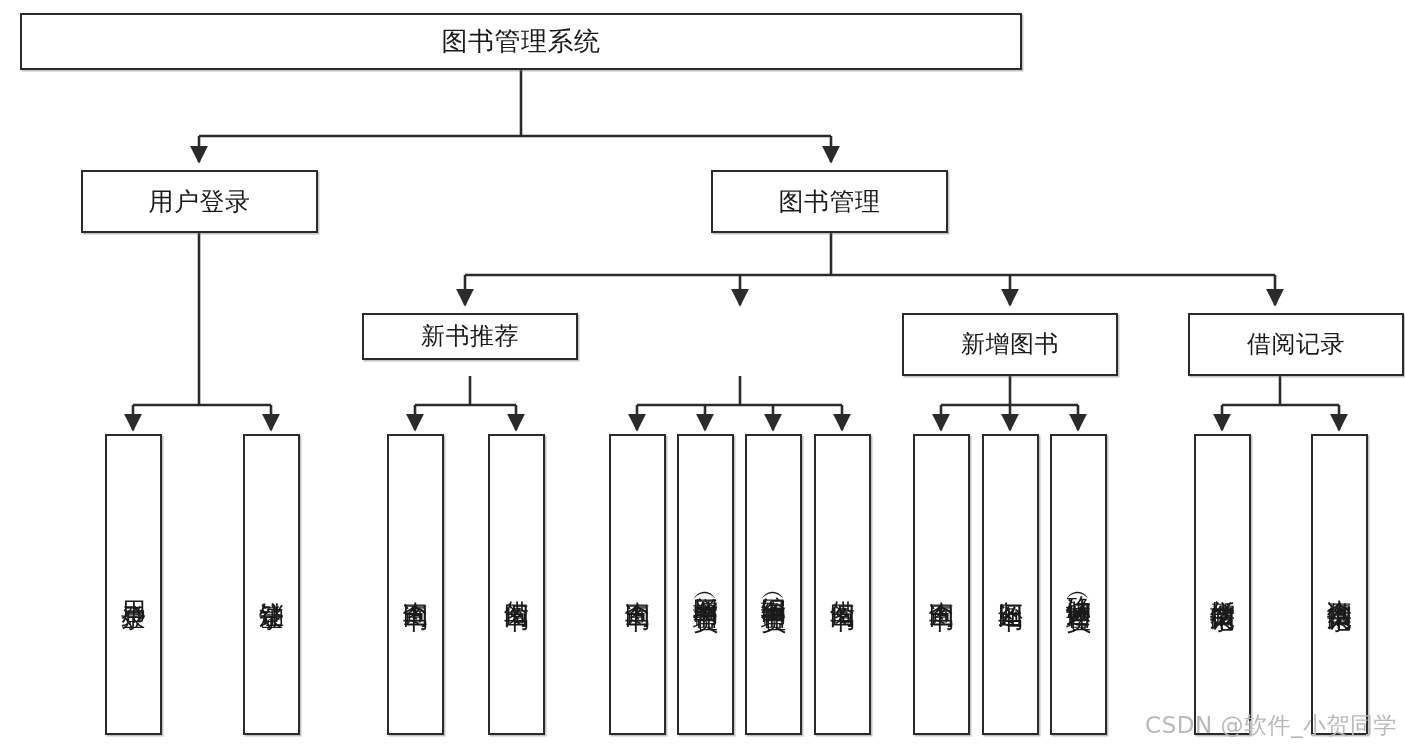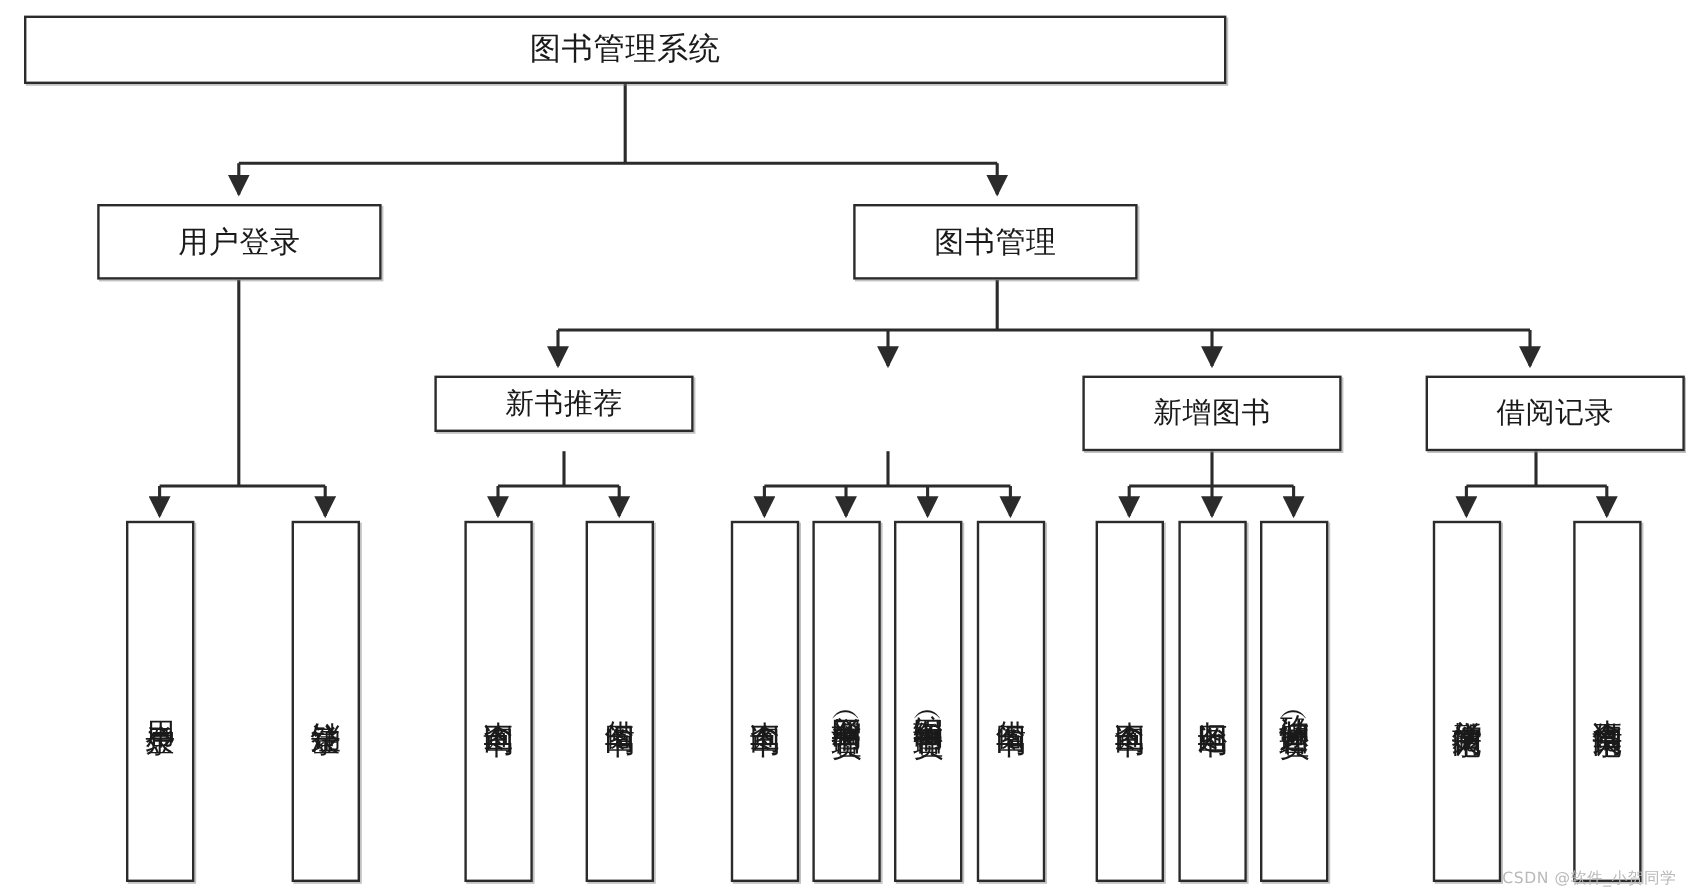--- a/index.html
+++ b/index.html
@@ -69,21 +69,21 @@
     white-space: pre;
     text-align: center;
   }
   .node.v.tall-text .label {
     font-size: 25px;
   }
   #watermark {
     position: absolute;
     right: 8px;
     bottom: 6px;
-    font-size: 13px;
+    font-size: 23px;
     color: #b9b9b9;
     letter-spacing: 0.5px;
     user-select: none;
   }
 </style>
 </head>
 <body>
 
 <div id="diagram">
 

